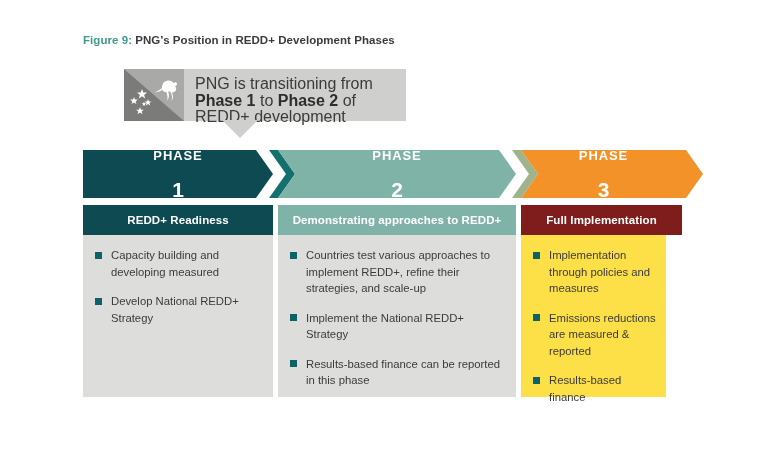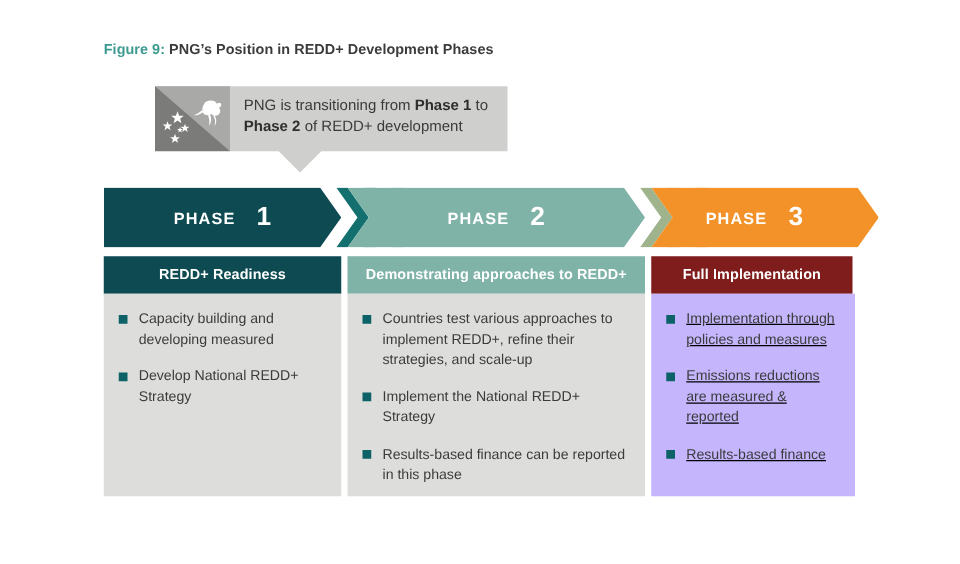--- a/index.html
+++ b/index.html
@@ -65,21 +65,21 @@
   #png-flag .flag-lower {
     position: absolute;
     inset: 0;
     background: #7b7b79;
     clip-path: polygon(0 0, 0 100%, 100% 100%);
   }
   #png-flag svg { position: absolute; inset: 0; }
   #callout-text {
     flex: 1 1 auto;
     padding: 7px 8px 0 11px;
-    font-size: 12px;
+    font-size: 16px;
     line-height: 16.5px;
     color: #3b3b3b;
   }
   #callout-text b { font-weight: 700; color: #2e2e2e; }
 
   
   #phase-band {
     position: absolute;
     left: 83px;
     top: 150px;
@@ -94,20 +94,21 @@
   .chev-label {
     position: absolute;
     top: 0;
     height: 48px;
     display: flex;
     align-items: center;
     justify-content: center;
     gap: 17px;
     color: #ffffff;
     pointer-events: none;
+    flex-direction: column;
   }
   .chev-word {
     font-size: 13px;
     font-weight: 700;
     letter-spacing: 0.9px;
   }
   .chev-num {
     font-size: 21px;
     font-weight: 700;
     line-height: 1;
@@ -237,19 +238,19 @@
     <li><span class="bullet-sq" style="background: rgb(13, 98, 104);"></span><span>Develop National REDD+ Strategy</span></li>
   </ul>
 </div>
 <div class="panel" style="left: 278px; width: 238px; background: rgb(221, 221, 219);">
   <ul>
     <li><span class="bullet-sq" style="background: rgb(13, 98, 104);"></span><span>Countries test various approaches to implement REDD+, refine their strategies, and scale-up</span></li>
     <li><span class="bullet-sq" style="background: rgb(13, 98, 104);"></span><span>Implement the National REDD+ Strategy</span></li>
     <li><span class="bullet-sq" style="background: rgb(13, 98, 104);"></span><span>Results-based finance can be reported in this phase</span></li>
   </ul>
 </div>
-<div class="panel" style="left: 521px; width: 163px; background: #c4b5fd; text-decoration: underline;">
+<div class="panel" style="left: 521px; width: 145px; background: #fde047;">
   <ul>
     <li><span class="bullet-sq" style="background: rgb(13, 98, 104);"></span><span>Implementation through policies and measures</span></li>
     <li><span class="bullet-sq" style="background: rgb(13, 98, 104);"></span><span>Emissions reductions are measured &amp; reported</span></li>
     <li><span class="bullet-sq" style="background: rgb(13, 98, 104);"></span><span>Results-based finance</span></li>
   </ul>
 </div>
 
 </body></html>

